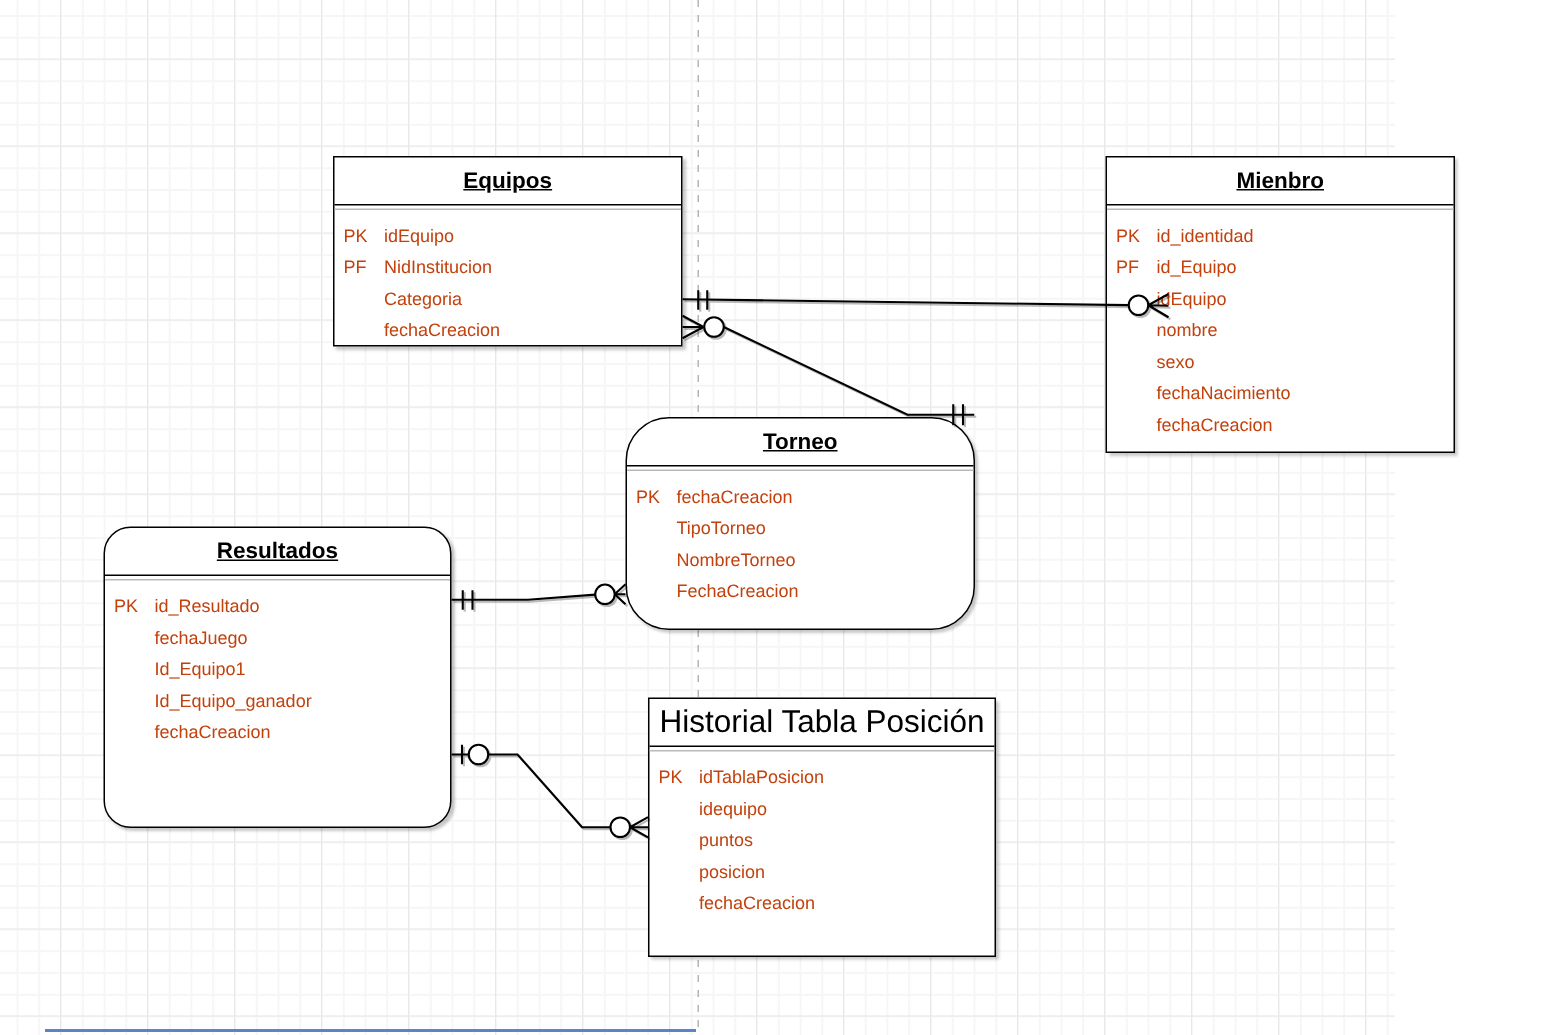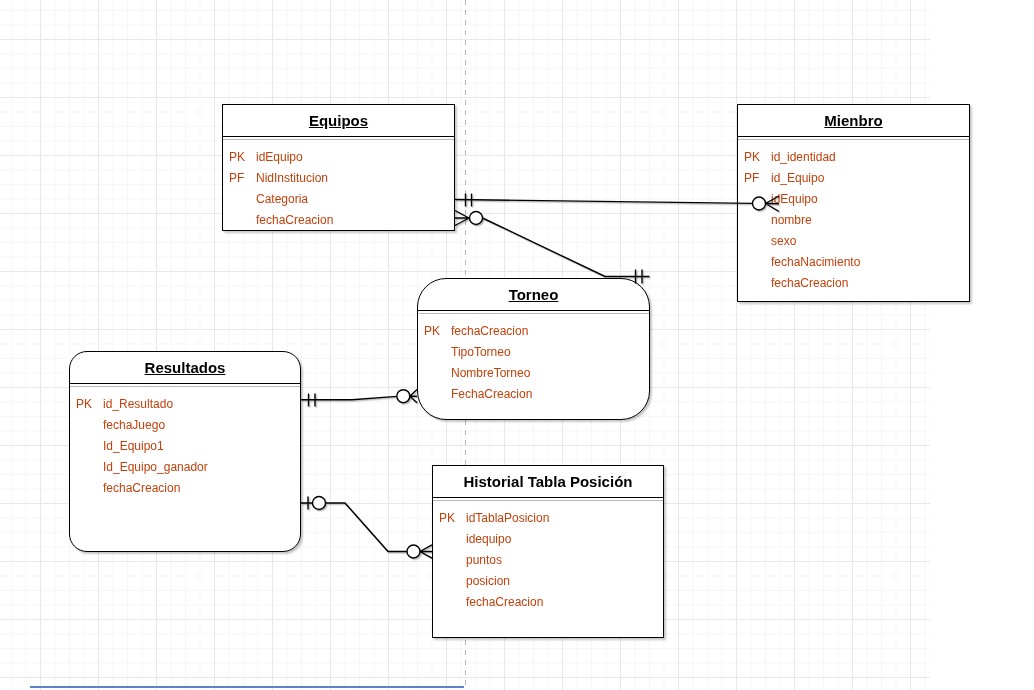--- a/index.html
+++ b/index.html
@@ -45,23 +45,23 @@
     height: 31px;
     line-height: 31px;
     text-align: center;
     font-size: 15px;
     font-weight: bold;
     text-decoration: underline;
     color: #000;
     border-bottom: 1px solid #000;
   }
   .entity-header.plain {
-    font-weight: bold;
+    font-weight: normal;
     text-decoration: none;
-    font-size: 15px;
+    font-size: 21px;
   }
   .entity-body {
     border-top: 1px solid #b9b9b9;
     margin-top: 2px;
     padding-top: 7px;
   }
   .row {
     height: 21px;
     line-height: 21px;
     font-size: 12px;

